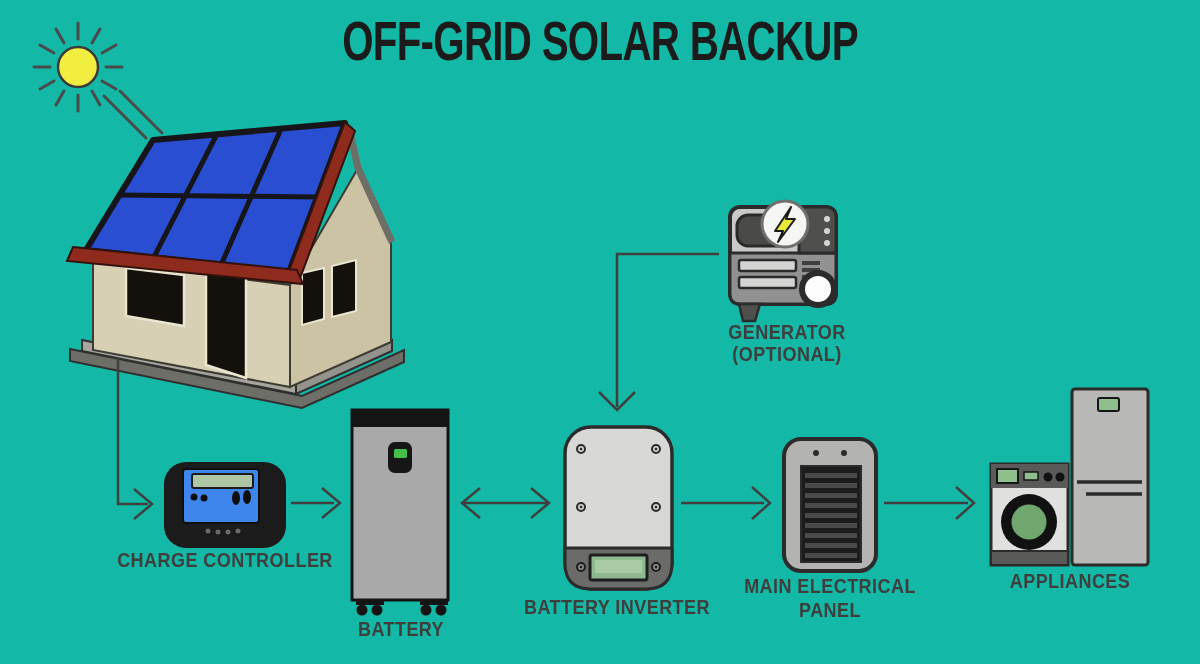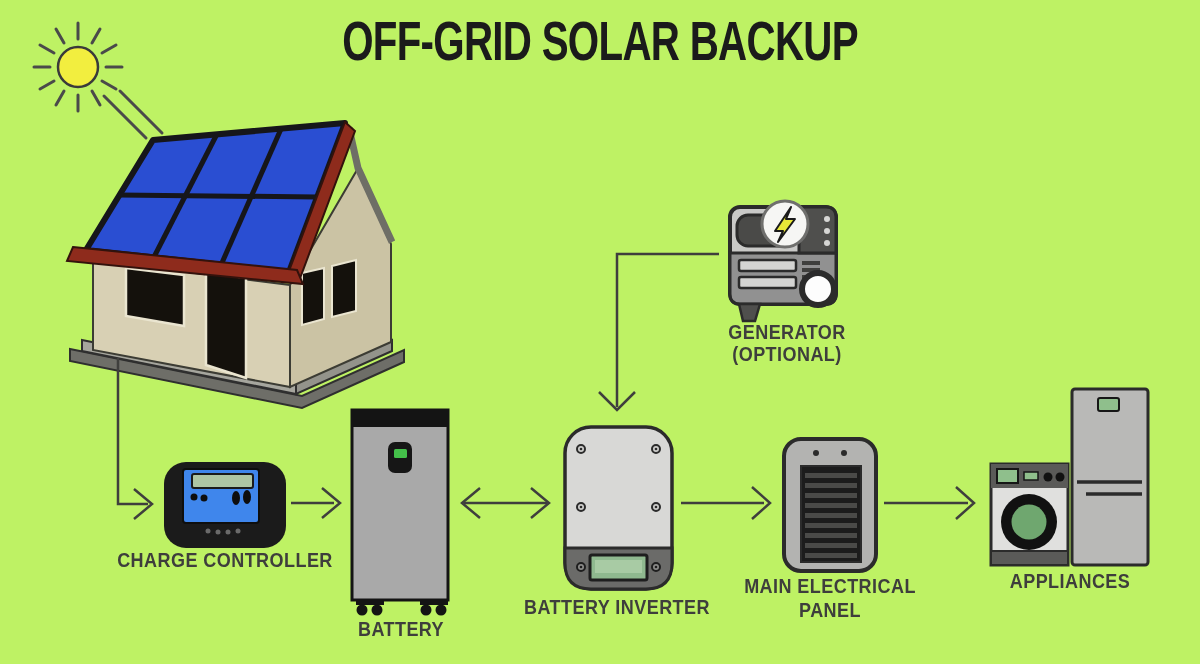--- a/index.html
+++ b/index.html
@@ -1,16 +1,16 @@
 <!DOCTYPE html>
 <html><head>
 <meta charset="utf-8">
 <style>
   html,body{margin:0;padding:0;background:#ffffff;}
-  .canvas{position:relative;width:1200px;height:664px;background:#bef264;overflow:hidden;
+  .canvas{position:relative;width:1200px;height:664px;background:#14b8a6;overflow:hidden;
           font-family:"Liberation Sans",sans-serif;}
   .title{position:absolute;left:0;right:0;top:8px;margin:0;text-align:center;
          font-weight:800;font-size:56px;color:#1b1b1b;letter-spacing:-1px;
          transform:scaleX(0.72);transform-origin:50% 50%;white-space:nowrap;}
   .node-label{position:absolute;transform:translateX(-50%) scaleX(0.9);transform-origin:50% 0;
               font-weight:700;font-size:20px;color:#3e3e3c;letter-spacing:0.5px;
               white-space:nowrap;text-align:center;line-height:22px;}
   .node-label .line{display:block;}
   .lbl-panel{line-height:24px;}
   svg{position:absolute;left:0;top:0;}

